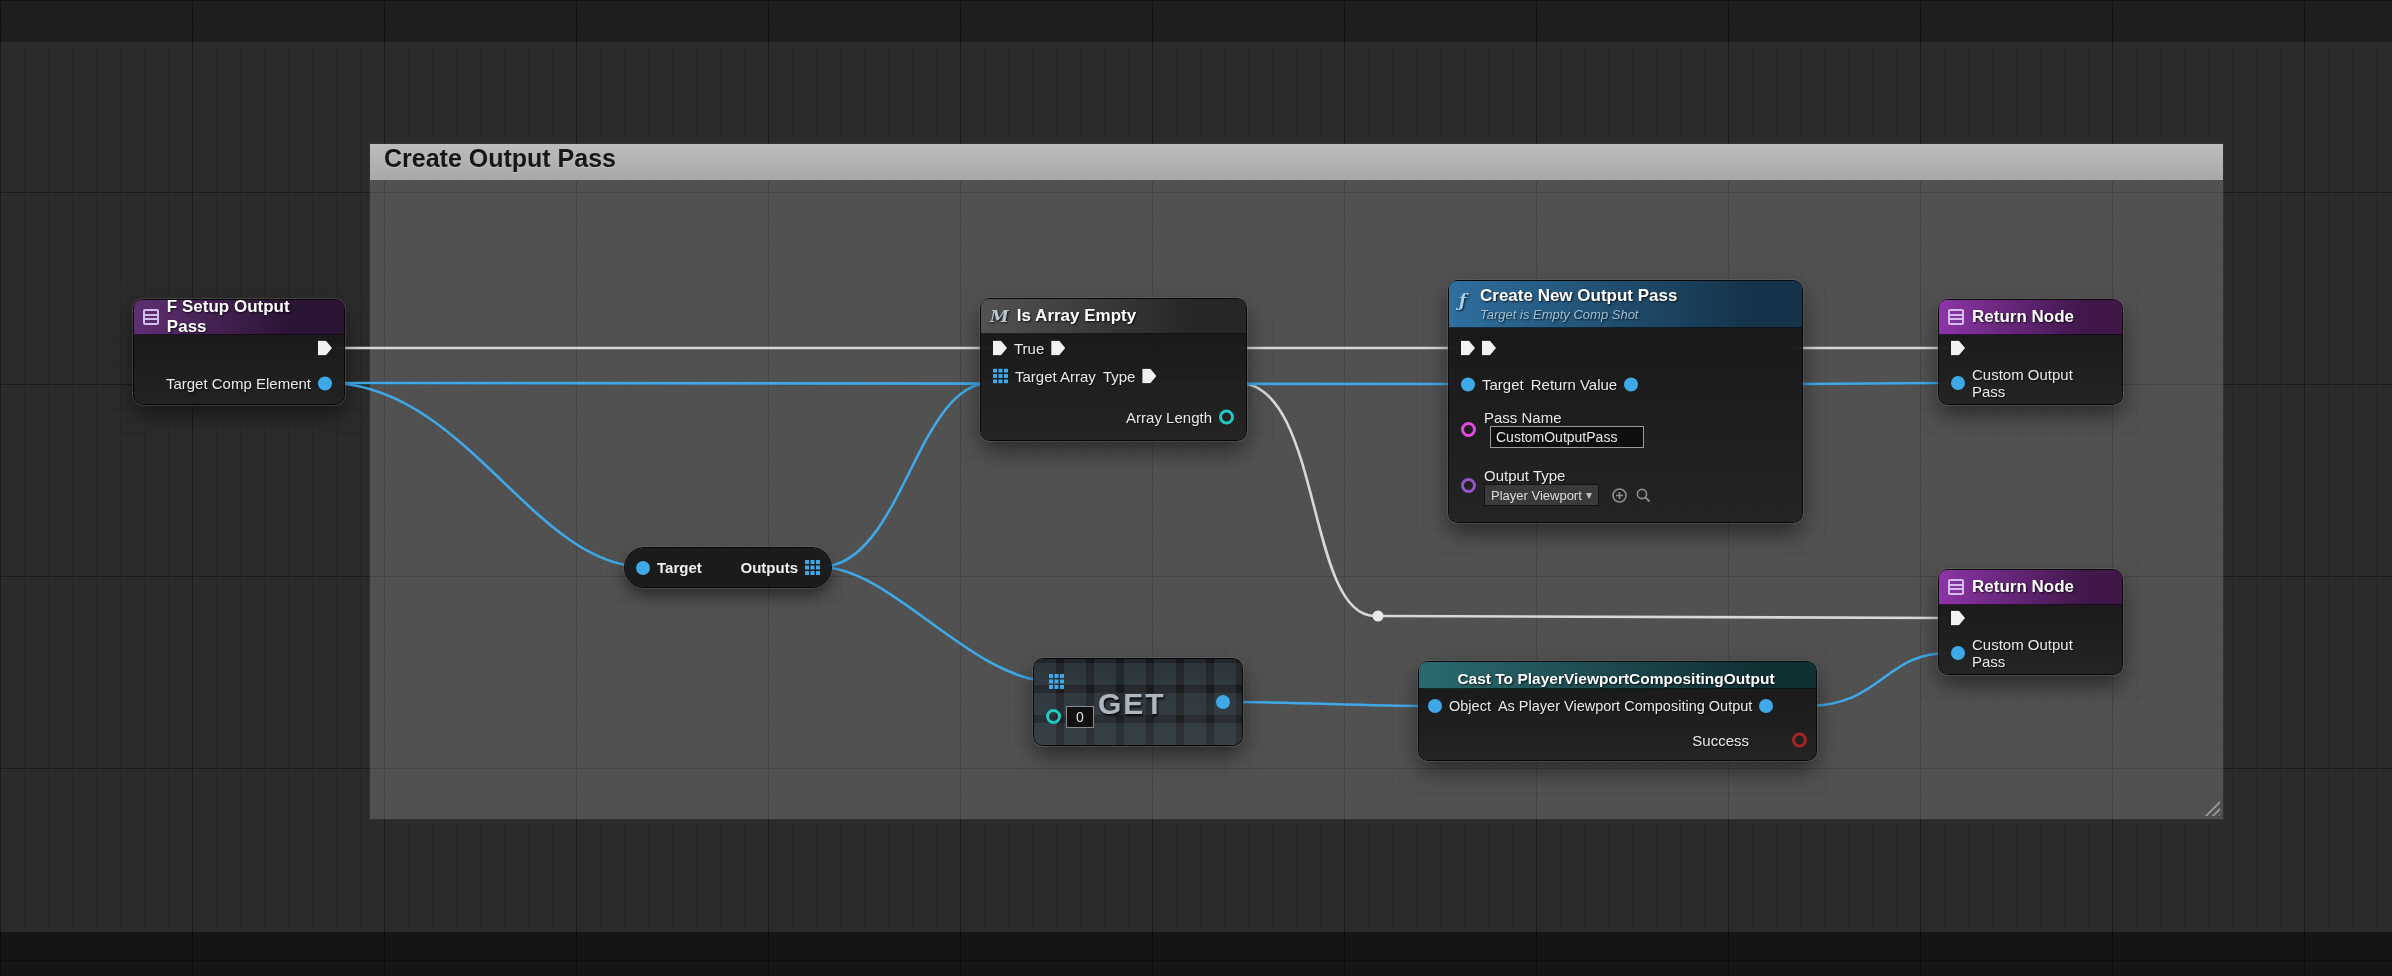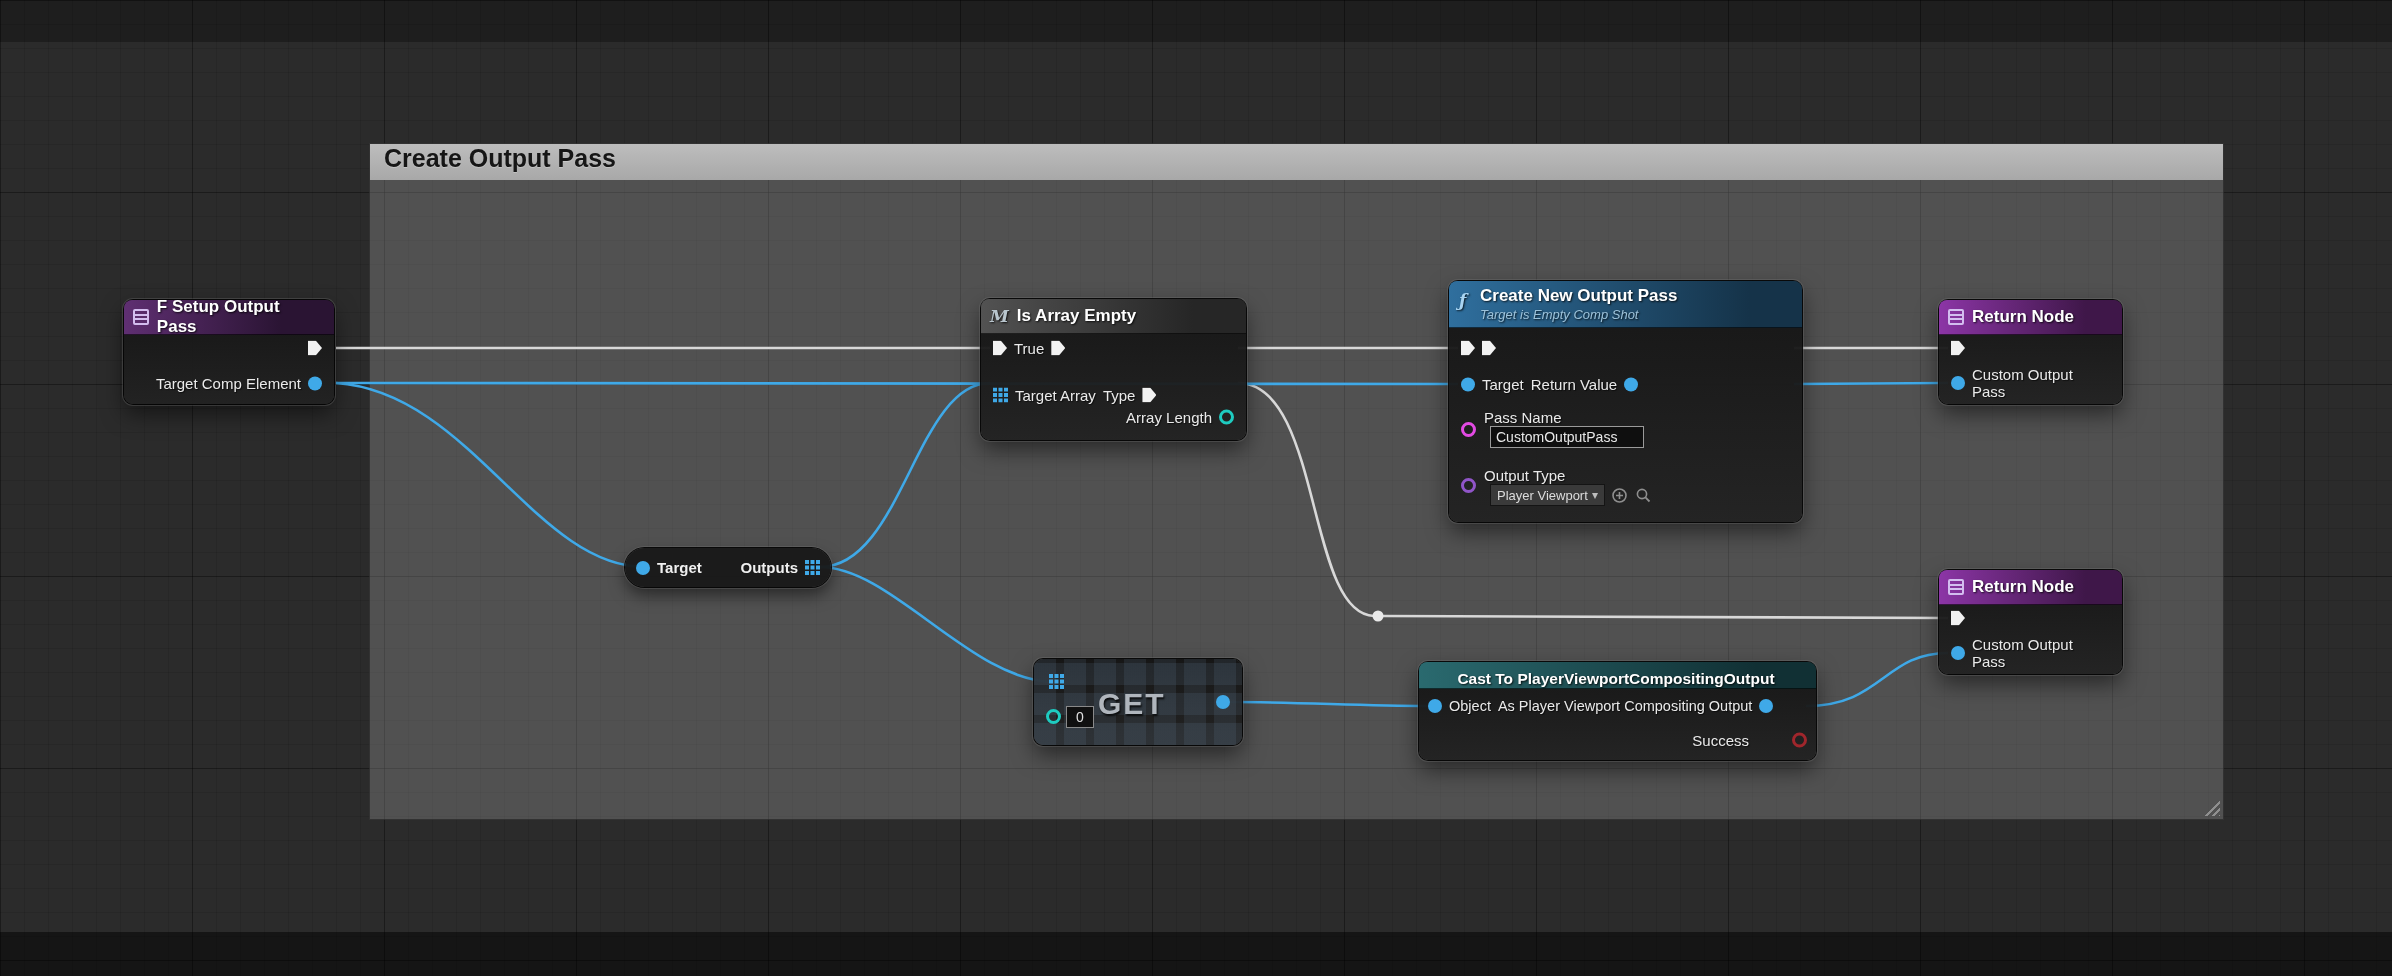--- a/index.html
+++ b/index.html
@@ -79,21 +79,21 @@
       repeating-linear-gradient(90deg,rgba(110,140,170,0.14) 0 22px,transparent 22px 30px);}
   .get-title{position:absolute;left:64px;top:28px;font-size:30px;font-weight:bold;
     letter-spacing:2px;color:#b0b6bd;text-shadow:1px 2px 2px rgba(0,0,0,0.8);}
   .idx-box{position:absolute;left:32px;top:47px;width:26px;height:20px;border:1px solid #8a8a8a;
     background:#101010;color:#e0e0e0;font-size:14px;display:flex;align-items:center;justify-content:center;}
 
   
   .txt-input{position:absolute;left:41px;width:154px;height:22px;box-sizing:border-box;
     background:#0f0f0f;border:1px solid #9a9a9a;color:#e8e8e8;font-size:14px;
     font-family:"Liberation Sans",sans-serif;padding:0 5px;}
-  .dropdown{position:absolute;left:41px;width:115px;height:22px;box-sizing:border-box;
+  .dropdown{position:absolute;left:35px;width:115px;height:22px;box-sizing:border-box;
     background:#3a3a3a;border:1px solid #141414;color:#dcdcdc;font-size:13px;
     display:flex;align-items:center;justify-content:space-between;padding:0 6px;}
   .dropdown::after{content:"▾";color:#bdbdbd;font-size:12px;}
   .mini-ico{position:absolute;width:17px;height:17px;}
   .flabel{position:absolute;font-size:15px;color:#eaeaea;text-shadow:1px 1px 1px rgba(0,0,0,0.6);transform:translateY(-50%);}
   .abs-pin{position:absolute;}
 </style>
 </head>
 <body>
 
@@ -119,21 +119,21 @@
     <path d="M336 383 C470 392 535 567 645 567"></path>
     <path d="M820 567 C902 567 916 383 990 383"></path>
     <path d="M820 567 C892 567 972 682 1055 682"></path>
     <path d="M1794 384 C1850 384 1892 383 1948 383"></path>
     <path d="M1230 702 C1302 702 1358 706 1428 706"></path>
     <path d="M1806 706 C1882 706 1884 653 1948 653"></path>
   </g>
   <circle cx="1378" cy="616" r="5.5" fill="#eaeaea"></circle>
 </svg>
 
-<div class="node" style="left:124px;top:300px;width:210px;height:104px;">
+<div class="node" style="left:134px;top:300px;width:210px;height:104px;">
   <div class="nhead grad-setup">
     <span class="icon-result"></span>
     <span>F Setup Output Pass</span>
   </div>
   <div class="prow right" style="top:48px;">
     <span class="pin-exec"></span>
   </div>
   <div class="prow right" style="top:83px;">
     <span>Target Comp Element</span>
     <span class="pin-dot"></span>
@@ -168,21 +168,21 @@
   </div>
   <div class="prow between" style="top:49px;">
     <span class="pg">
         <span class="pin-exec"></span>
       </span>
     <span class="pg">
       <span>True</span>
       <span class="pin-exec"></span>
     </span>
   </div>
-  <div class="prow between" style="top:96px;">
+  <div class="prow between" style="top:77px;">
     <span class="pg">
       <svg class="pin-grid" width="15" height="15" viewBox="0 0 15 15" fill="#3fa9e8">
         <rect x="0" y="0" width="4" height="4"></rect>
           <rect x="5.5" y="0" width="4" height="4"></rect>
           <rect x="11" y="0" width="4" height="4"></rect>
         <rect x="0" y="5.5" width="4" height="4"></rect>
           <rect x="5.5" y="5.5" width="4" height="4"></rect>
           <rect x="11" y="5.5" width="4" height="4"></rect>
         <rect x="0" y="11" width="4" height="4"></rect>
           <rect x="5.5" y="11" width="4" height="4"></rect>

